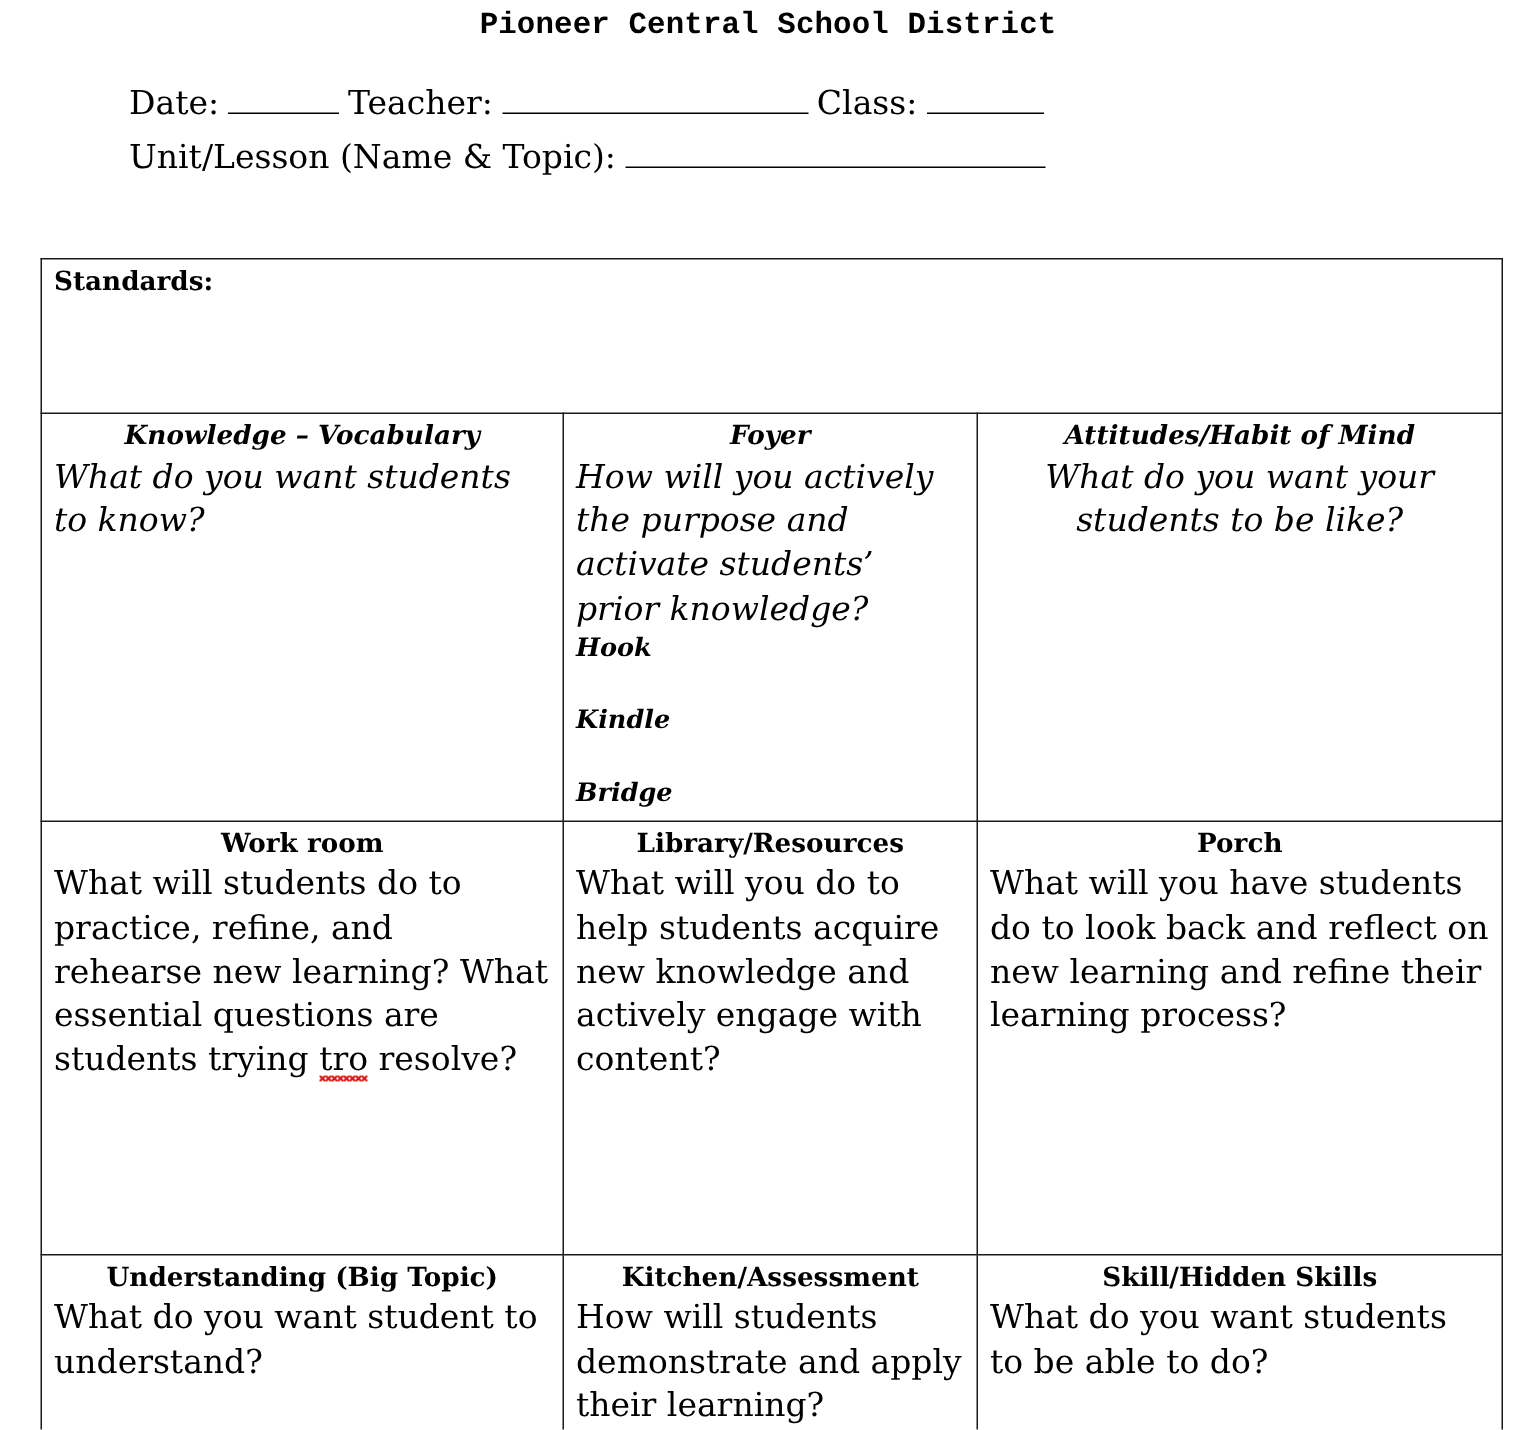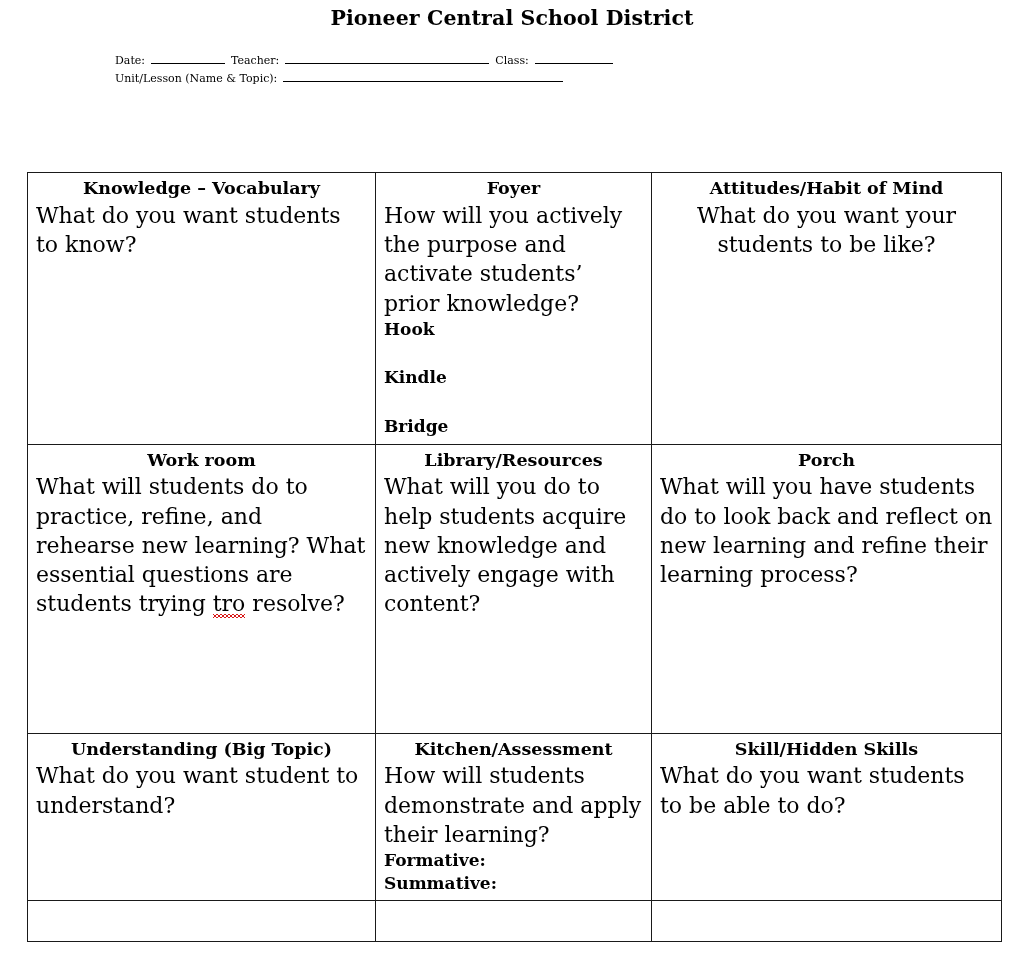--- a/index.html
+++ b/index.html
@@ -14,42 +14,42 @@
     overflow: hidden;
     font-family: "DejaVu Serif", "Liberation Serif", serif;
     color: #000000;
     position: relative;
   }
 
   
   .doc-header {
     text-align: center;
     padding-top: 6px;
+    font-family: Liberation Mono, monospace;
   }
   .doc-title-line1 {
     font-size: 20.5px;
     font-weight: bold;
     letter-spacing: 0.1px;
     line-height: 1.18;
   }
   .doc-title-line2 {
     font-size: 17.5px;
     font-weight: bold;
     letter-spacing: 0.1px;
     line-height: 1.25;
     margin-top: 1px;
   }
 
   
   .form-block {
     margin-top: 22px;
     padding-left: 86px;
-    font-size: 11px;
+    font-size: 22px;
     line-height: 1.62;
-    margin-left: 29px;
   }
   .form-row {
     white-space: nowrap;
   }
   .form-label {
     font-weight: normal;
   }
   .rule {
     display: inline-block;
     border-bottom: 1.6px solid #000;
@@ -104,21 +104,21 @@
   .sub-gap { height: 26px; }
 
   .standards-label {
     font-weight: bold;
     font-size: 17.5px;
     line-height: 1.3;
   }
 
   
   tr.row-standards td { height: 92px; }
-  tr.row-one td       { height: 206px; }
+  tr.row-one td       { height: 206px; font-style: italic; }
   tr.row-two td       { height: 278px; }
   tr.row-three td     { height: 152px; }
   tr.row-four td      { height: 30px; }
 
   
   .misspell {
     position: relative;
     white-space: nowrap;
   }
   .misspell::after {
@@ -152,20 +152,26 @@
 </div>
 
 <table class="blueprint-table">
   <colgroup>
     <col class="c1">
       <col class="c2">
       <col class="c3">
   </colgroup>
   <tbody>
 
+    <tr class="row-standards">
+      <td colspan="3">
+        <div class="standards-label">Standards:</div>
+        <div class="cell-body"></div>
+      </td>
+    </tr>
 
     <tr class="row-one">
       <td>
         <div class="cell-title">Knowledge – Vocabulary</div>
         <div class="cell-body">What do you want students to know?</div>
       </td>
       <td>
         <div class="cell-title">Foyer</div>
         <div class="cell-body">How will you actively the purpose and activate students’ prior knowledge?</div>
         <div class="sub-head">Hook</div>

